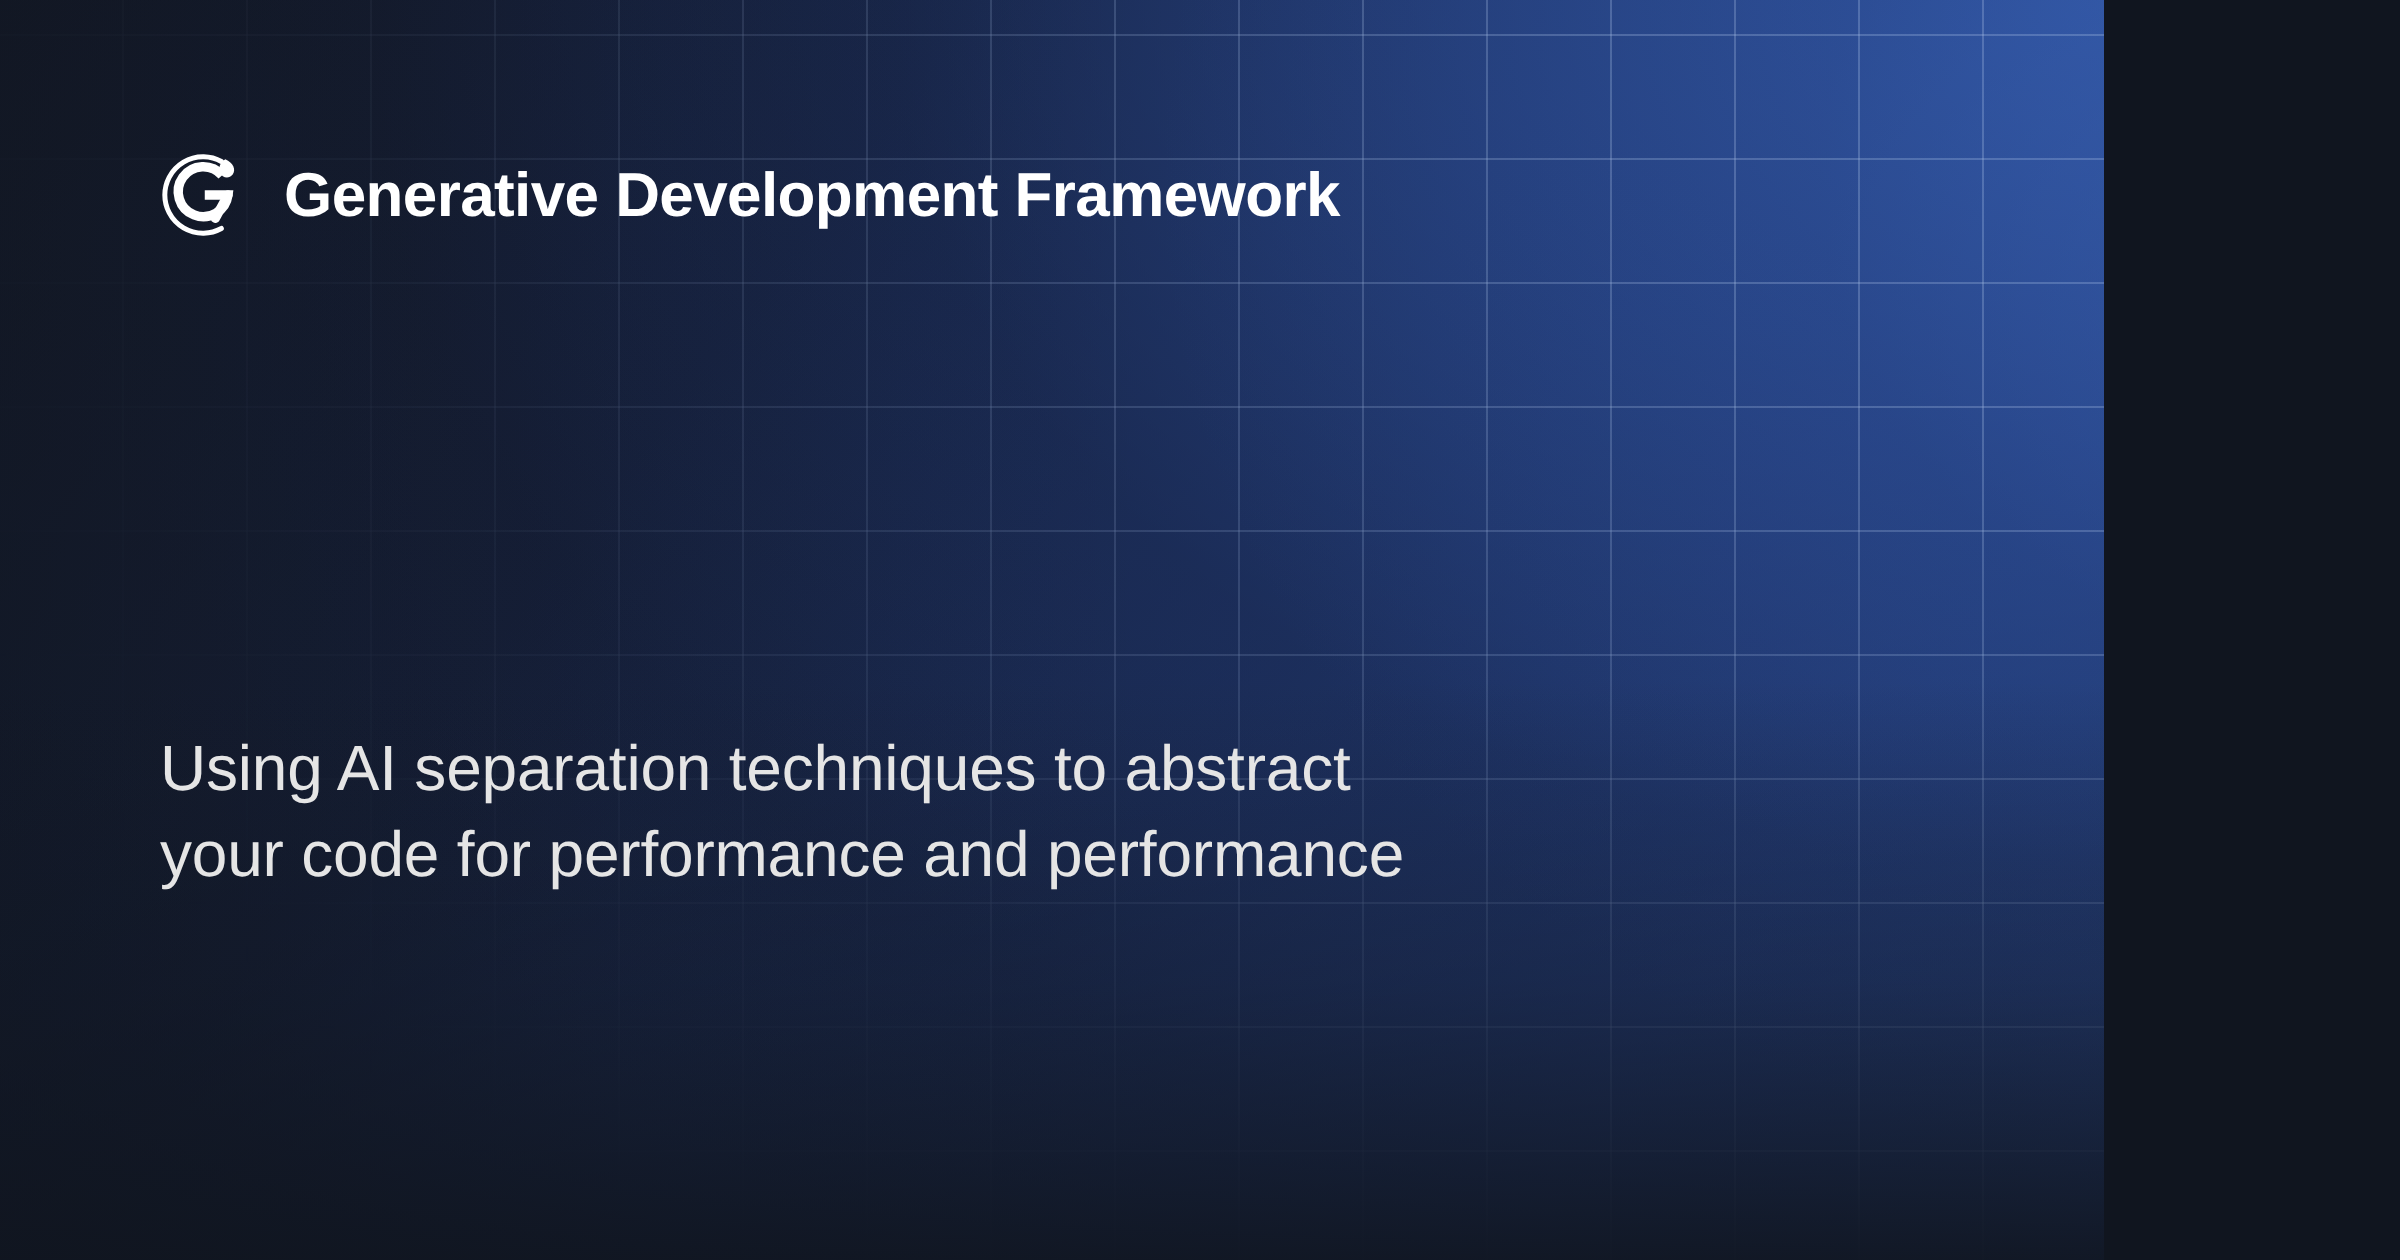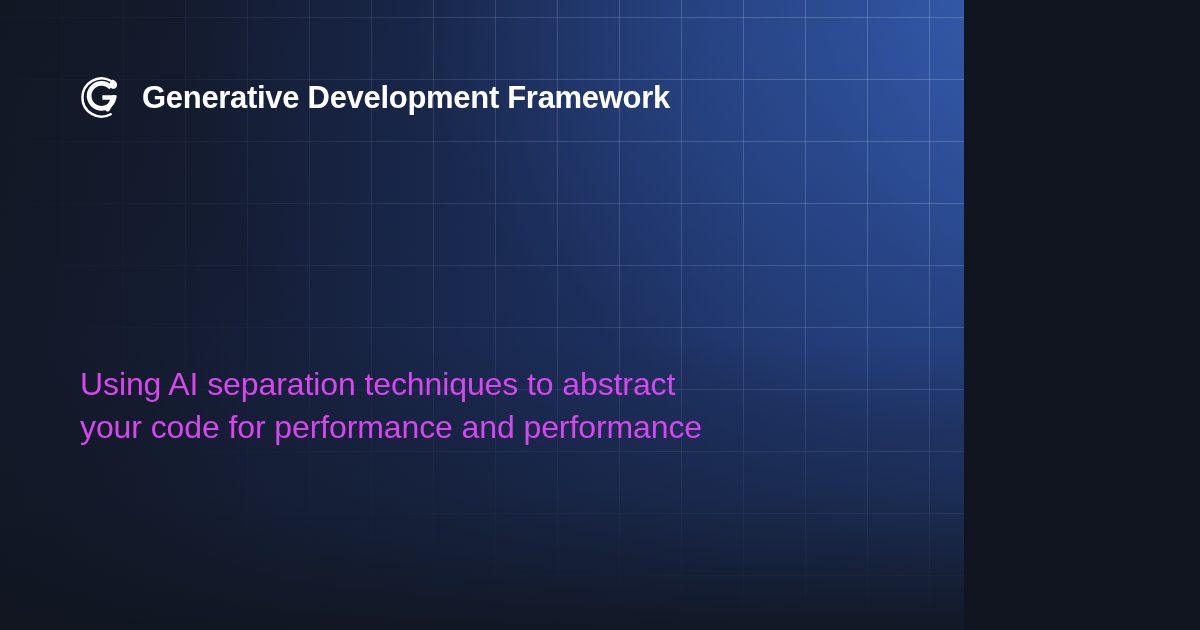--- a/index.html
+++ b/index.html
@@ -6,21 +6,21 @@
 
   html, body {
     width:1200px; height:630px;
     overflow:hidden;
     background:#10151f;
     font-family:"Liberation Sans", sans-serif;
   }
 
   #card {
     position:relative;
-    width:964px; height:630px;
+    width:1052px; height:630px;
     overflow:hidden;
     background:#121826;
   }
 
   
   .bg-base {
     position:absolute; inset:0;
     background:
       linear-gradient(127deg,
         #141a29 0%,
@@ -124,21 +124,21 @@
     line-height:1.0;
     letter-spacing:-2.2px;
     color:#3b6fe0;
     white-space:nowrap;
   }
   .subhead {
     margin-top:27px;
     font-size:32px;
     font-weight:normal;
     line-height:1.33;
-    color:#d946ef;
+    color:#e5e5e5;
     letter-spacing:-0.1px;
     max-width:760px;
   }
   .subhead .line { display:block; white-space:nowrap; }
 </style>
 </head>
 <body>
 
 <div id="card">
 

